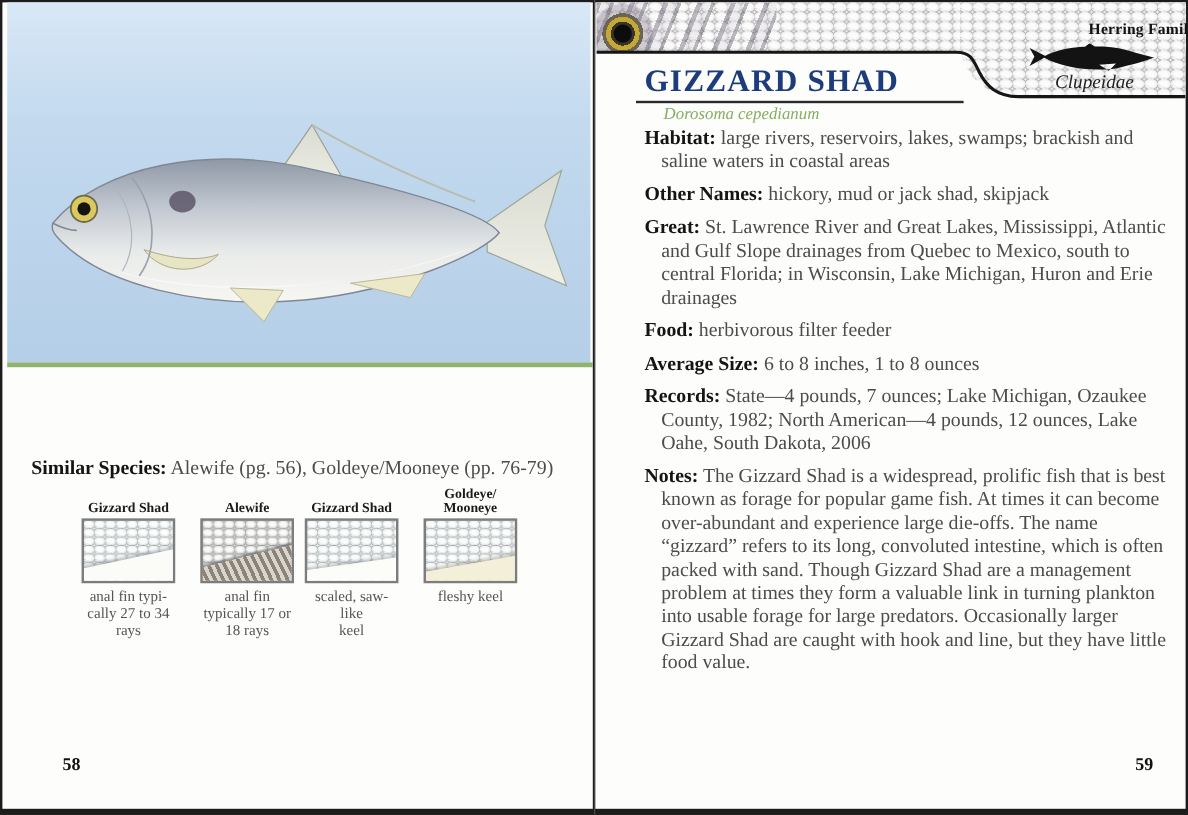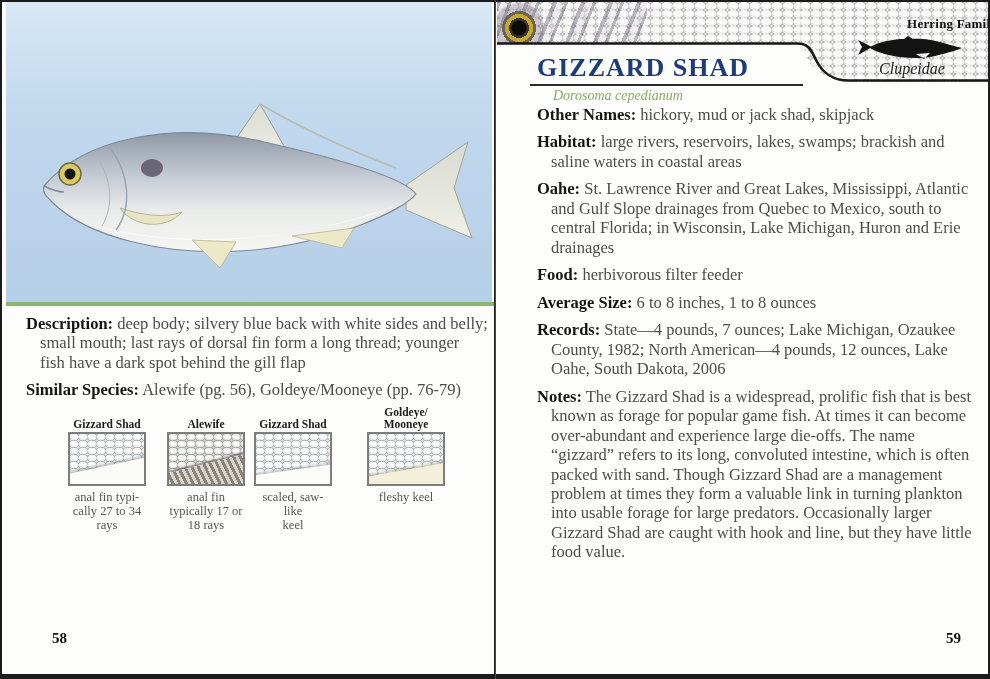--- a/index.html
+++ b/index.html
@@ -129,24 +129,20 @@
         <ellipse cx="128" cy="78" rx="11" ry="9" fill="#5d5668" opacity="0.85"></ellipse>
 
         <circle cx="46" cy="84" r="11" fill="#d9c95e" stroke="#6f6a4a" stroke-width="1.5"></circle>
         <circle cx="46" cy="84" r="5.5" fill="#15150f"></circle>
 
         <path d="M20,96 C28,100 34,102 40,102" fill="none" stroke="#7e8894" stroke-width="1.4"></path>
       </svg>
     </div>
     <div class="green-rule"></div>
 
-    <div class="desc-block body-text hang">
-      <b>Description:</b>
-      <span>deep body; silvery blue back with white sides and belly; small mouth; last rays of dorsal fin form a long thread; younger fish have a dark spot behind the gill flap</span>
-    </div>
 
     <div class="simspec-block body-text hang">
       <b>Similar Species:</b>
       <span>Alewife (pg. 56), Goldeye/Mooneye (pp. 76-79)</span>
     </div>
 
     <div class="fig" style="left:66px;top:402px;">
       <div class="fig-label">Gizzard Shad</div>
       <div class="fig-box f1"></div>
       <div class="fig-caption">anal fin typi-
@@ -159,21 +155,21 @@
       <div class="fig-caption">anal fin
 typically 17 or
 18 rays</div>
     </div>
     <div class="fig" style="left:252px;top:402px;">
       <div class="fig-label">Gizzard Shad</div>
       <div class="fig-box f3"></div>
       <div class="fig-caption">scaled, saw-like
 keel</div>
     </div>
-    <div class="fig" style="left:349px;top:402px;padding-left:16px;">
+    <div class="fig" style="left:335px;top:402px;padding-left:16px;">
       <div class="fig-label">Goldeye/
 Mooneye</div>
       <div class="fig-box f4"></div>
       <div class="fig-caption">fleshy keel</div>
     </div>
   </div>
 
   <div class="page page-right"></div>
 
   <div class="banner-strip scale-tex">
@@ -188,29 +184,29 @@
     <path d="M2,4 L16,11 L2,19 L6,11 Z M14,11 C30,2 62,0 84,6 C94,9 102,11 106,12 C98,15 88,18 74,21 C52,24 28,20 14,12 Z M44,6 L52,0 L60,5 Z M60,18 L68,23 L74,17 Z" fill="#131313"></path>
   </svg>
   <div class="family-latin">Clupeidae</div>
 
   <div class="title">GIZZARD SHAD</div>
   <div class="title-rule"></div>
   <div class="sci-name">Dorosoma cepedianum</div>
 
   <div class="entries body-text">
     <div class="entry hang">
+      <b>Habitat:</b>
+      <span>large rivers, reservoirs, lakes, swamps; brackish and saline waters in coastal areas</span>
+    </div>
+    <div class="entry hang">
       <b>Other Names:</b>
       <span>hickory, mud or jack shad, skipjack</span>
     </div>
     <div class="entry hang">
-      <b>Habitat:</b>
-      <span>large rivers, reservoirs, lakes, swamps; brackish and saline waters in coastal areas</span>
-    </div>
-    <div class="entry hang">
-      <b>Oahe:</b>
+      <b>Great:</b>
       <span>St. Lawrence River and Great Lakes, Mississippi, Atlantic and Gulf Slope drainages from Quebec to Mexico, south to central Florida; in Wisconsin, Lake Michigan, Huron and Erie drainages</span>
     </div>
     <div class="entry hang">
       <b>Food:</b>
       <span>herbivorous filter feeder</span>
     </div>
     <div class="entry hang">
       <b>Average Size:</b>
       <span>6 to 8 inches, 1 to 8 ounces</span>
     </div>

